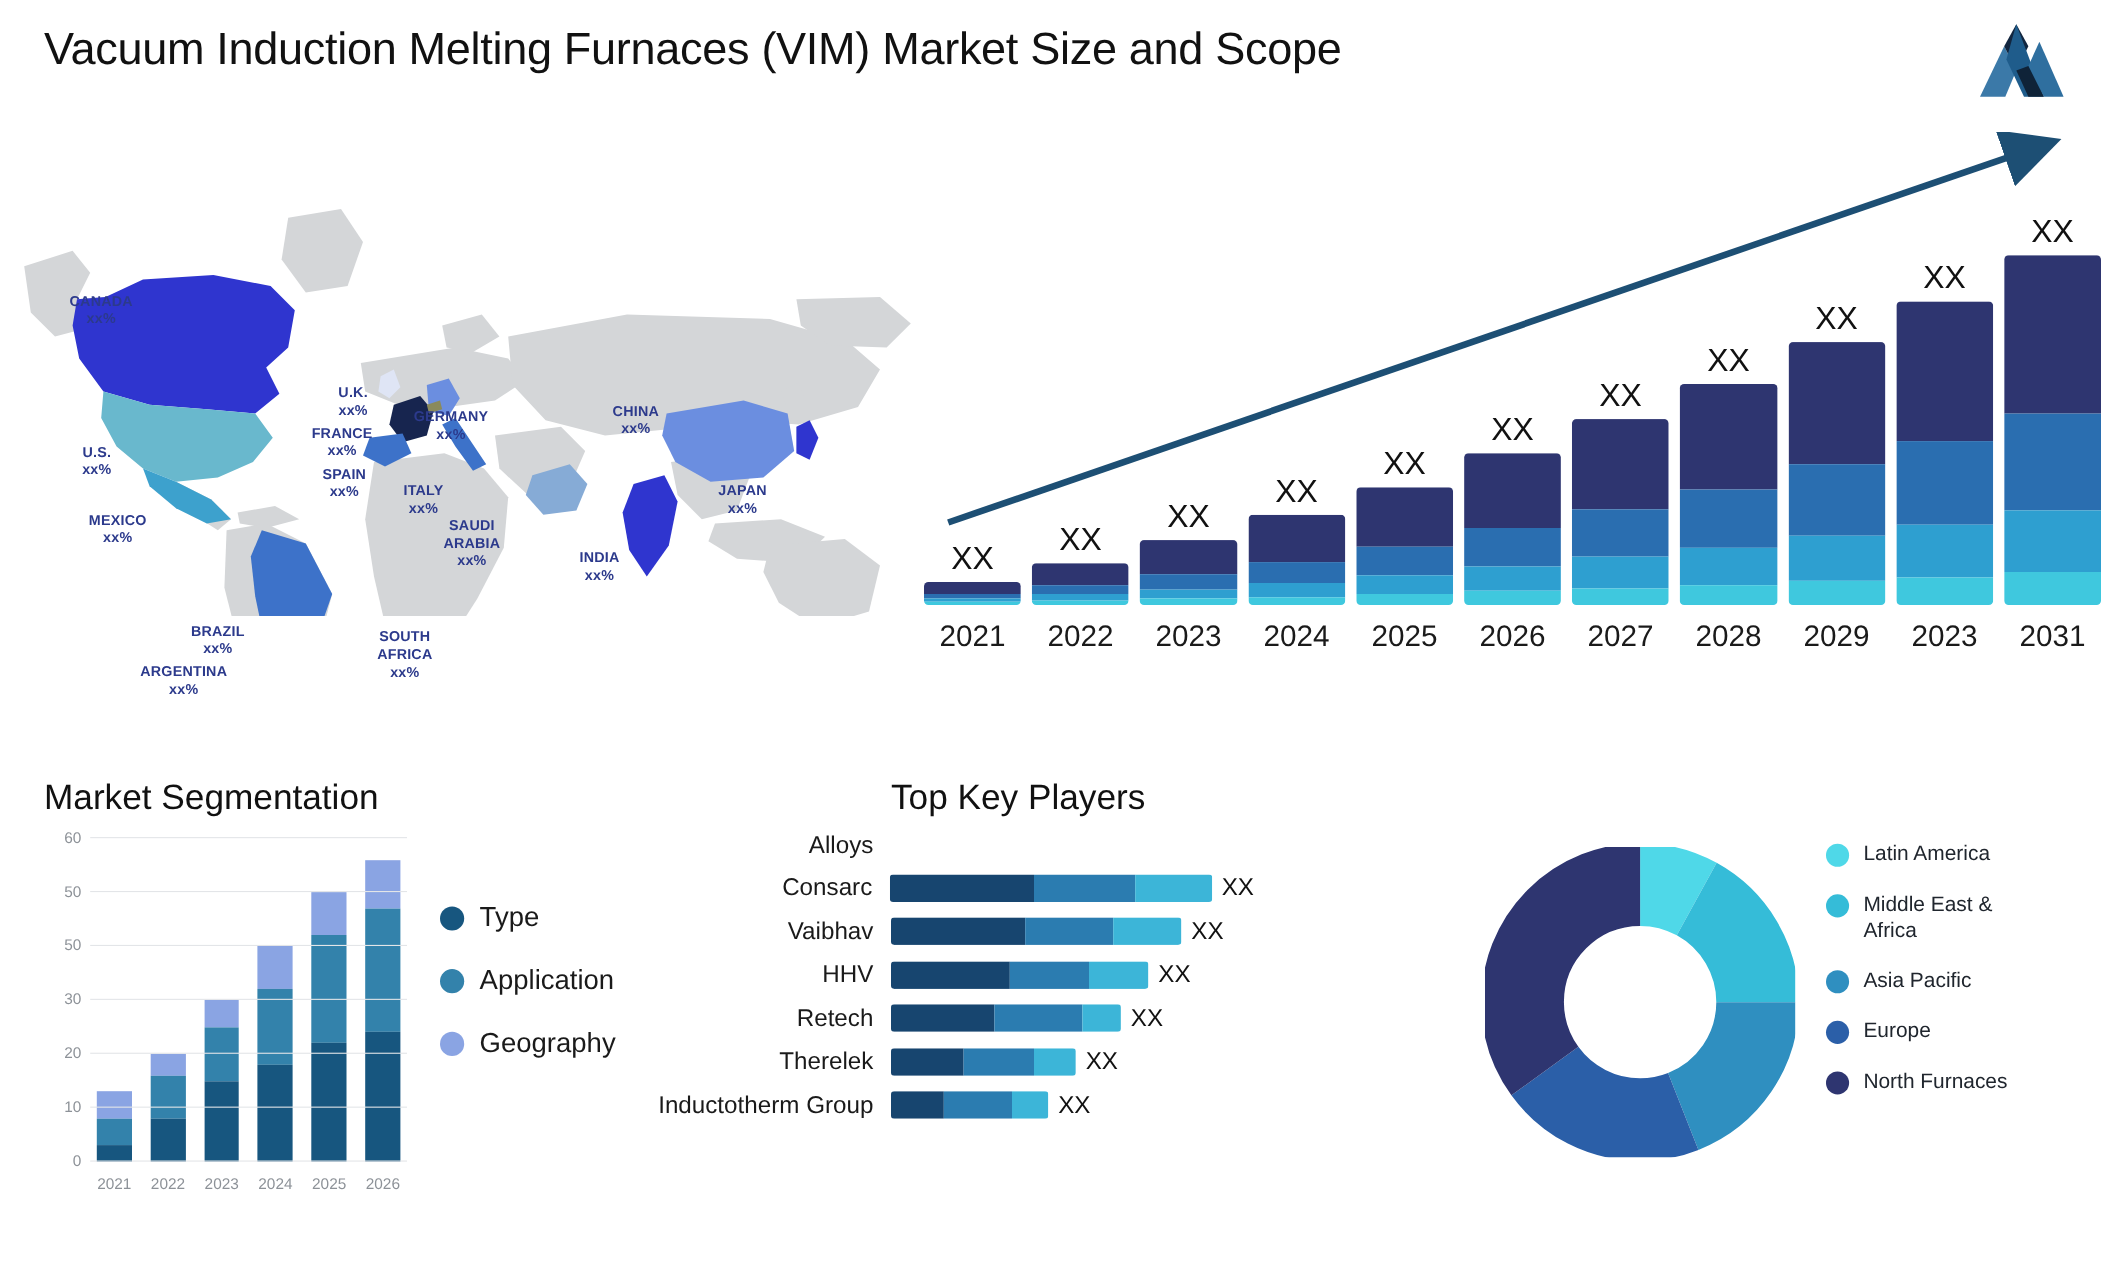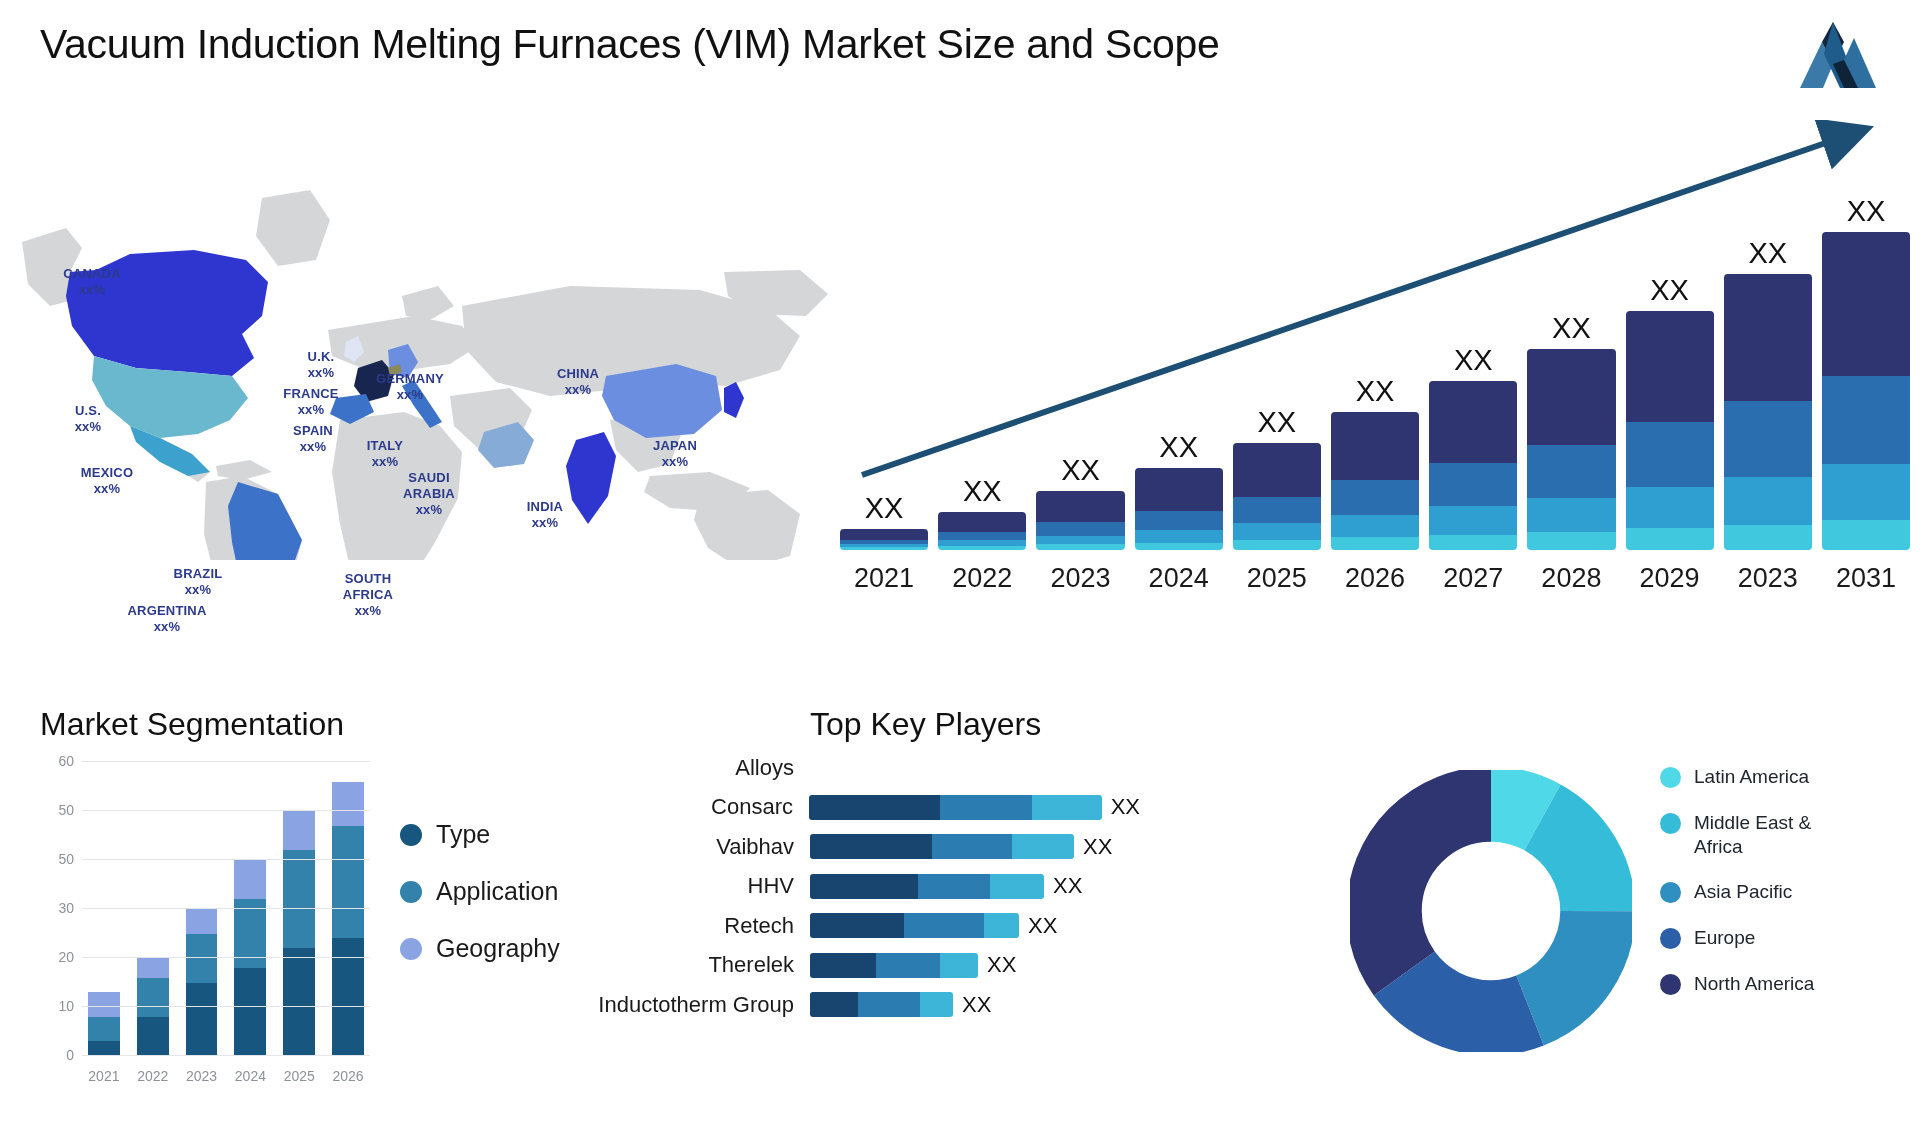--- a/index.html
+++ b/index.html
@@ -516,18 +516,18 @@
       <div class="item">
         <span class="dot" style="background: rgb(47, 143, 192);"></span>
         <span class="lbl">Asia Pacific</span>
       </div>
       <div class="item">
         <span class="dot" style="background: rgb(43, 95, 168);"></span>
         <span class="lbl">Europe</span>
       </div>
       <div class="item">
         <span class="dot" style="background: rgb(46, 53, 112);"></span>
-        <span class="lbl">North America</span>
+        <span class="lbl">North Furnaces</span>
       </div>
     </div>
 
 
 </div>
 
 </body></html>

